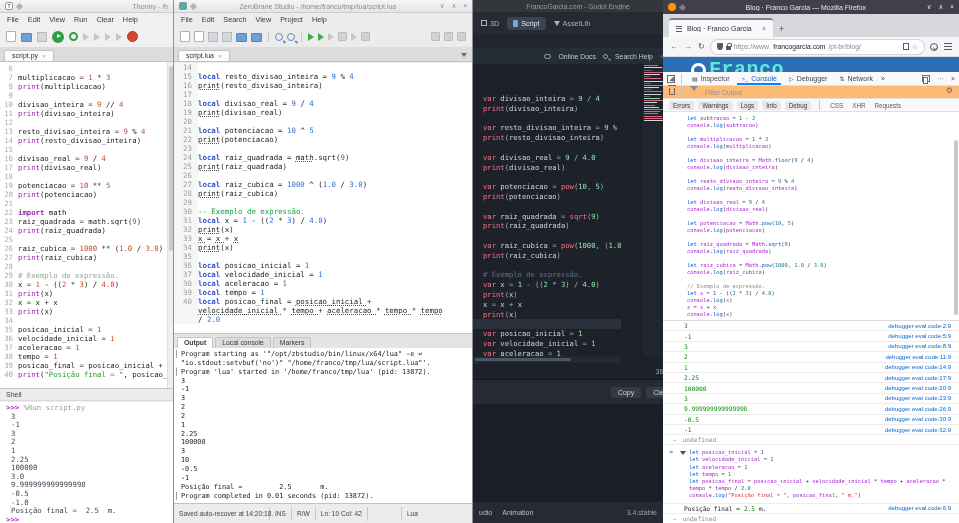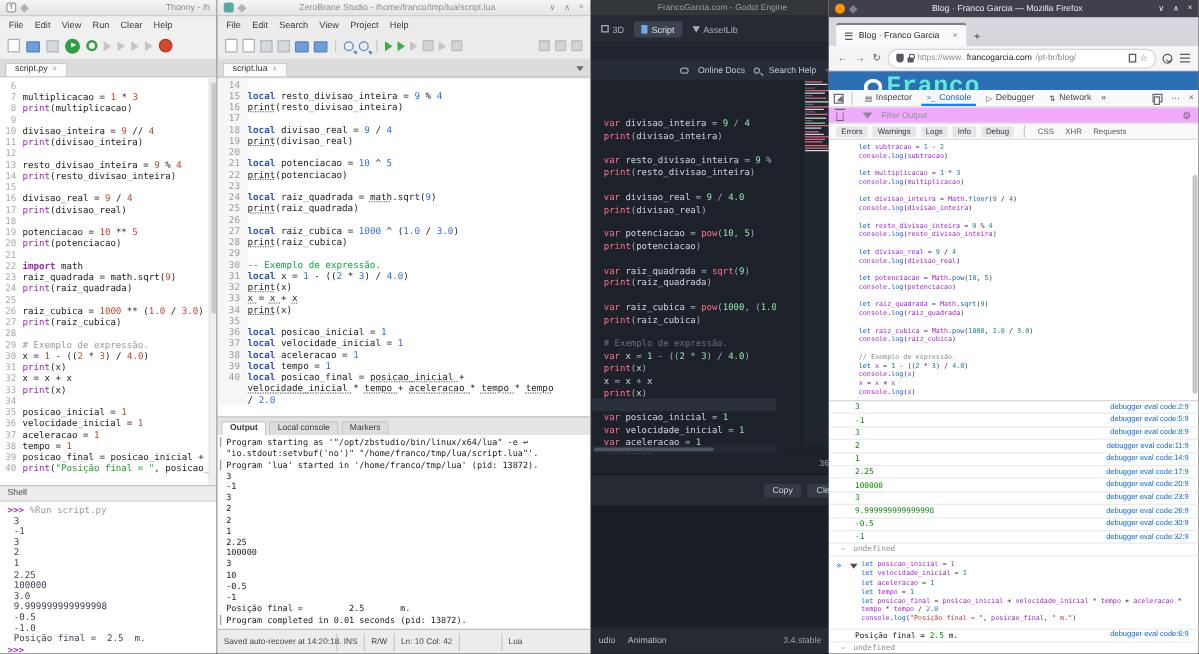--- a/index.html
+++ b/index.html
@@ -168,21 +168,21 @@
   #dt-tabs{height:14px;background:#f9f9fa;border-bottom:1px solid #e0e0e2;display:flex;align-items:center;
     gap:4px;padding:0 4px;font-size:7px;color:#45454c;}
   .dt-tab{display:flex;align-items:center;gap:3px;padding:0 4px;height:100%;}
   .dt-tab.on{color:#0561cf;box-shadow:inset 0 -2px 0 #0a84ff;}
   .dt-ico{font-size:6px;color:inherit;}
   .pickbox{width:8px;height:8px;border:1px solid #6a6a70;position:relative;}
   .pickbox::after{content:"";position:absolute;right:-1px;bottom:-1px;border-left:4px solid #6a6a70;border-top:3px solid transparent;border-bottom:3px solid transparent;transform:rotate(45deg);}
   #dt-tabs .right{margin-left:auto;display:flex;gap:7px;align-items:center;color:#55555c;}
   .respic{width:8px;height:7px;border:1px solid #6a6a70;position:relative;}
   .respic::after{content:"";position:absolute;right:1px;top:1px;width:3px;height:5px;background:#f9f9fa;border:1px solid #6a6a70;}
-  #dt-filter{height:13px;background:#f0abfc;border-bottom:1px solid #e0e0e2;display:flex;align-items:center;gap:5px;padding:0 6px;}
+  #dt-filter{height:13px;background:#fdba74;border-bottom:1px solid #e0e0e2;display:flex;gap:5px;padding:0 6px;}
   .trash{width:6px;height:7px;border:1px solid #66666c;border-top:none;border-radius:0 0 1px 1px;position:relative;margin-top:2px;}
   .trash::before{content:"";position:absolute;top:-3px;left:-2px;width:8px;height:1px;background:#66666c;}
   .funnel{width:0;height:0;border-top:5px solid #8a8a90;border-left:4px solid transparent;border-right:4px solid transparent;}
   #dt-filter input{border:none;outline:none;background:transparent;font:6.7px "Liberation Sans",sans-serif;color:#5a5a60;flex:1;}
   #dt-filter input::placeholder{color:#90909a;}
   .gear{color:#66666c;font-size:8px;}
   #dt-pills{height:13px;background:#f9f9fa;border-bottom:1px solid #e0e0e2;display:flex;align-items:center;gap:4px;
     padding:0 6px;font-size:6.3px;color:#38383d;}
   .pill{background:#e6e6eb;border-radius:2px;padding:1px 4px;}
   .plain{color:#5a5a60;padding:1px 2px;}

